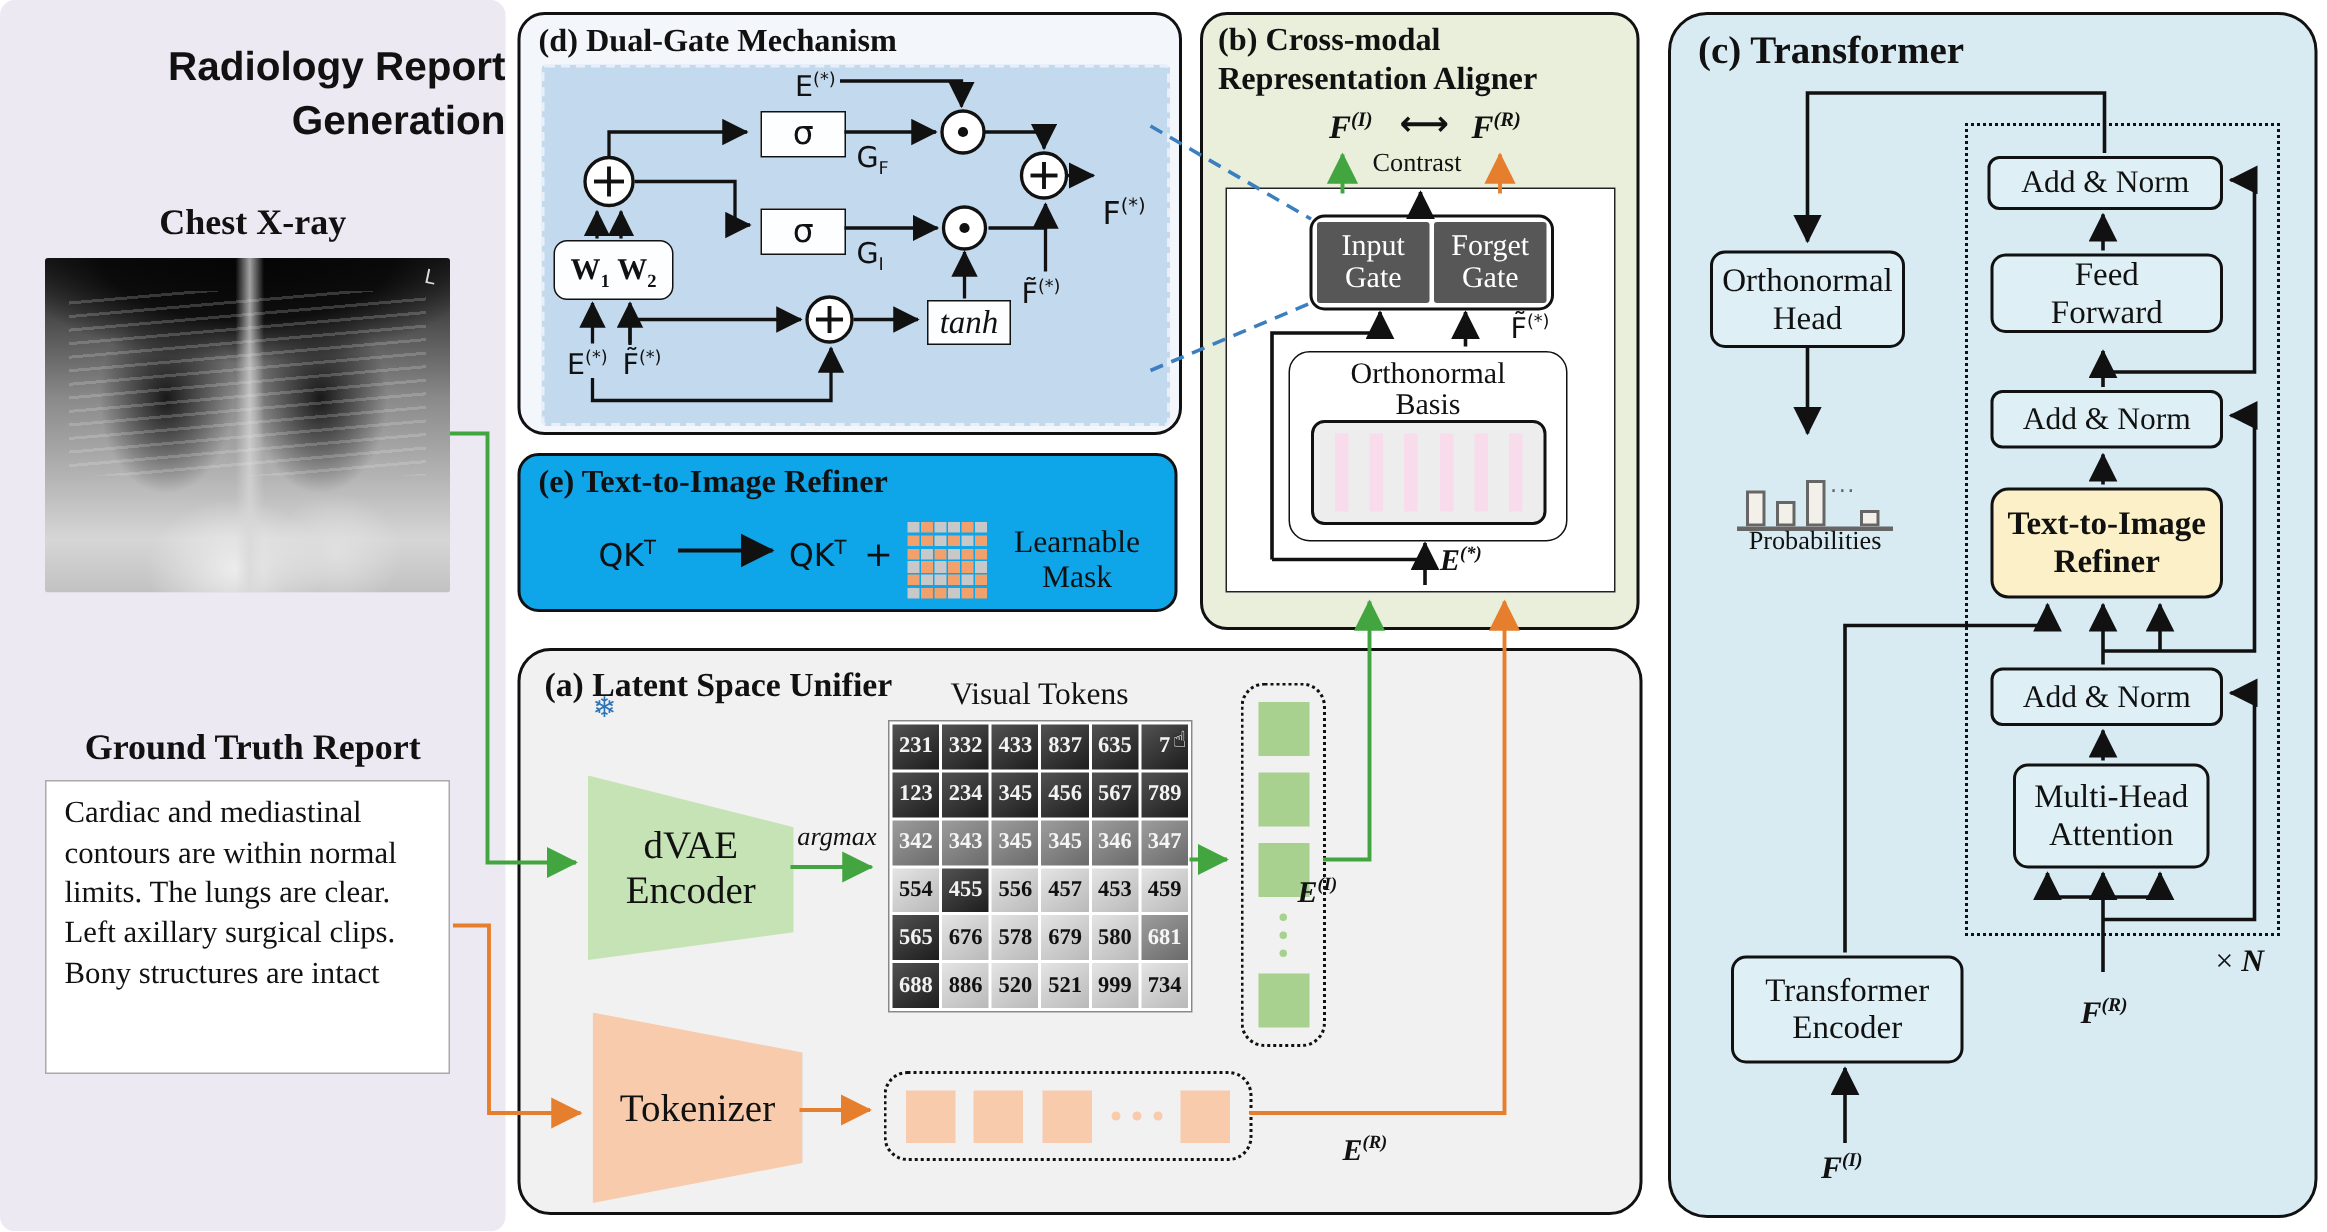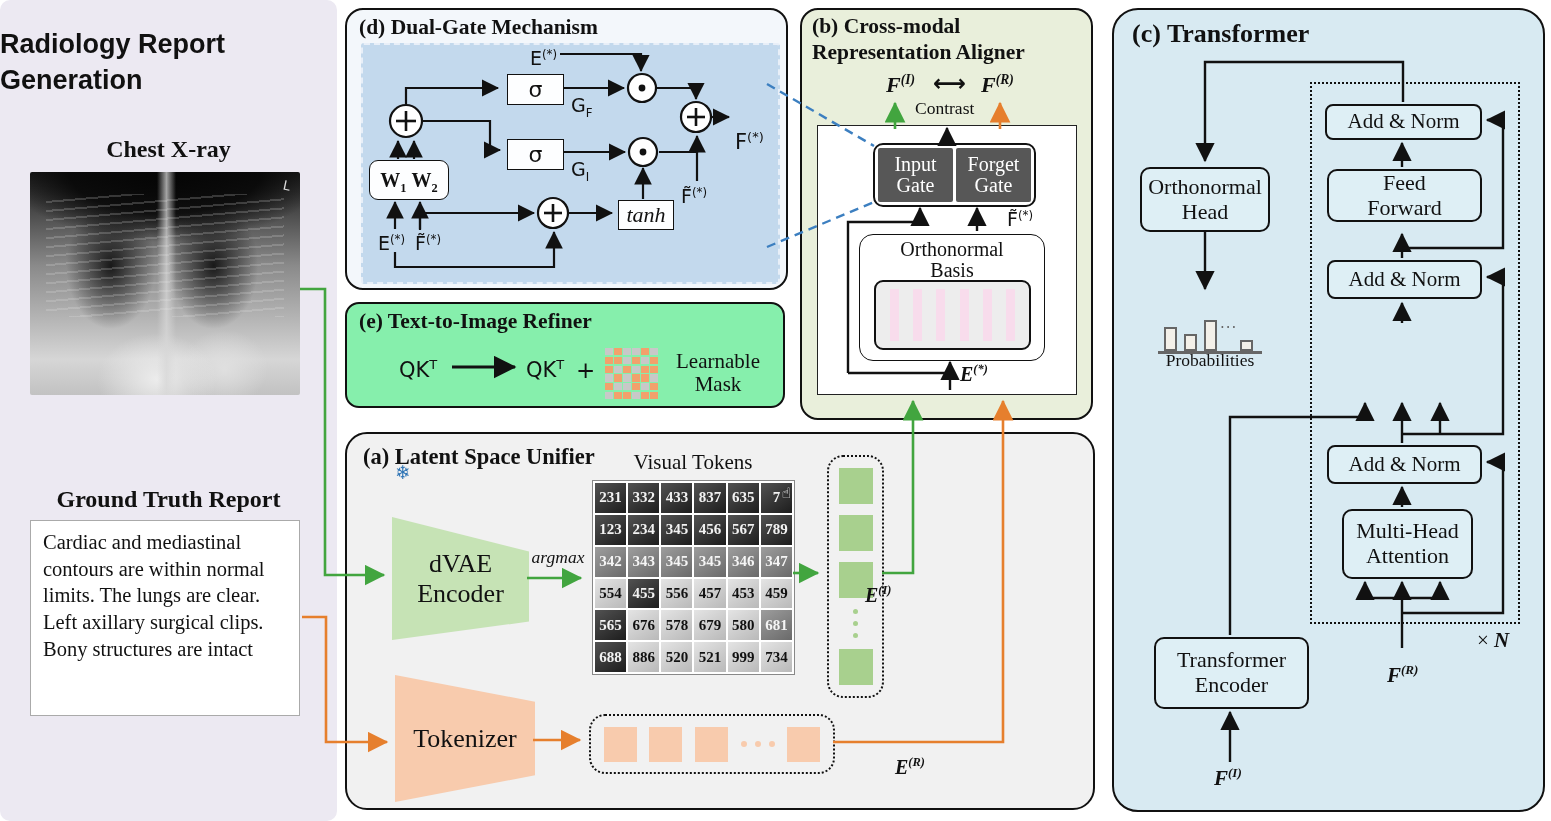--- a/index.html
+++ b/index.html
@@ -11,21 +11,21 @@
   .serif{font-family:"Liberation Serif",serif;}
   .sans{font-family:"DejaVu Sans","Liberation Sans",sans-serif;}
   .lbl{position:absolute;white-space:nowrap;}
   sup{font-size:0.62em;vertical-align:super;line-height:0;}
   sub{font-size:0.62em;vertical-align:sub;line-height:0;}
   .mathbi{font-weight:bold;font-style:italic;font-family:"Liberation Serif",serif;}
   .box{position:absolute;box-sizing:border-box;border:2px solid #111;background:#fff;
        display:flex;align-items:center;justify-content:center;text-align:center;}
   
   #left-panel{left:0;top:0;width:337px;height:821px;background:#ECE9F2;border-radius:10px;}
-  #main-title{left:0;top:26px;width:337px;text-align:left;font-family:"Liberation Sans",sans-serif;
+  #main-title{left:0;top:26px;width:337px;text-align:right;font-family:"Liberation Sans",sans-serif;
               font-weight:bold;font-size:27px;line-height:1.35;}
   #xray-label{left:0;top:136px;width:337px;text-align:center;font-weight:bold;font-size:24px;}
   #xray{left:30px;top:172px;width:270px;height:223px;border-radius:2px;overflow:hidden;
     background:
       radial-gradient(ellipse 85px 66px at 47% 93%, rgba(238,238,238,.95) 0%, rgba(238,238,238,0) 70%),
       radial-gradient(ellipse 62px 55px at 72% 88%, rgba(225,225,225,.9) 0%, rgba(225,225,225,0) 70%),
       radial-gradient(ellipse 62px 88px at 30% 42%, rgba(15,15,15,.92) 0%, rgba(15,15,15,0) 72%),
       radial-gradient(ellipse 62px 88px at 68% 42%, rgba(15,15,15,.92) 0%, rgba(15,15,15,0) 72%),
       radial-gradient(ellipse 160px 70px at 50% 0%, #050505 0%, rgba(5,5,5,.85) 60%, rgba(5,5,5,0) 100%),
       linear-gradient(180deg,#1c1c1c 0%,#4a4a4a 18%,#8a8a8a 42%,#b5b5b5 66%,#d6d6d6 84%,#c2c2c2 100%);}
@@ -37,21 +37,21 @@
   #report-title{left:0;top:486px;width:337px;text-align:center;font-weight:bold;font-size:24px;}
   #report-box{left:30px;top:520px;width:270px;height:196px;background:#fff;border:1.5px solid #aaa;
       box-sizing:border-box;padding:8px 12px;font-size:20.5px;line-height:1.3;}
   
   #panel-d{left:345px;top:8px;width:443px;height:282px;background:#F3F7FB;border-radius:18px;}
   #panel-d-inner{position:absolute;left:14px;top:33px;width:415px;height:237px;background:#C3D9ED;
       border:2px dashed #E8EFF8;border-radius:3px;}
   .smallbox{position:absolute;box-sizing:border-box;border:1.8px solid #111;background:#FDFEFF;
       display:flex;align-items:center;justify-content:center;}
   
-  #panel-e{left:345px;top:302px;width:440px;height:106px;background:#86efac;border-radius:14px;}
+  #panel-e{left:345px;top:302px;width:440px;height:106px;background:#0ea5e9;border-radius:14px;}
   #mask-grid{position:absolute;left:258px;top:44px;width:53px;height:51px;display:grid;
       grid-template-columns:repeat(6,1fr);grid-template-rows:repeat(6,1fr);gap:1.5px;}
   .mcell{width:100%;height:100%;}
   .mo{background:#F2A16C;} .mg{background:#C8C8C8;}
   
   #panel-b{left:800px;top:8px;width:293px;height:412px;background:#E9EFDB;border-radius:18px;}
   #b-white{position:absolute;left:15px;top:115px;width:260px;height:270px;background:#fff;border:1.5px solid #222;box-sizing:border-box;}
   #gates{position:absolute;left:71px;top:133px;width:163px;height:64px;border:2px solid #111;border-radius:10px;
       background:#fff;box-sizing:border-box;padding:3px;display:flex;gap:3px;}
   .gate{flex:1;background:#575757;color:#fff;display:flex;flex-direction:column;align-items:center;
@@ -318,20 +318,24 @@
     <div class="box cbox" style="left:211px;top:94px;width:157px;height:36px;font-size:21px;border-radius:8px;">
         <span>Add &amp; Norm</span>
       </div>
     <div class="box cbox" style="left:213px;top:159px;width:155px;height:53px;">
       <span>Feed</span>
         <span>Forward</span>
     </div>
     <div class="box cbox" style="left:213px;top:250px;width:155px;height:39px;font-size:21px;border-radius:8px;">
         <span>Add &amp; Norm</span>
       </div>
+    <div class="box cbox" id="refiner-box" style="left:213px;top:315px;width:155px;height:74px;">
+      <span>Text-to-Image</span>
+        <span>Refiner</span>
+    </div>
     <div class="box cbox" style="left:213px;top:435px;width:155px;height:39px;font-size:21px;border-radius:8px;">
         <span>Add &amp; Norm</span>
       </div>
     <div class="box cbox" style="left:228px;top:499px;width:131px;height:70px;">
       <span>Multi-Head</span>
         <span>Attention</span>
     </div>
     <div class="box cbox" style="left:40px;top:627px;width:155px;height:72px;">
       <span>Transformer</span>
         <span>Encoder</span>

